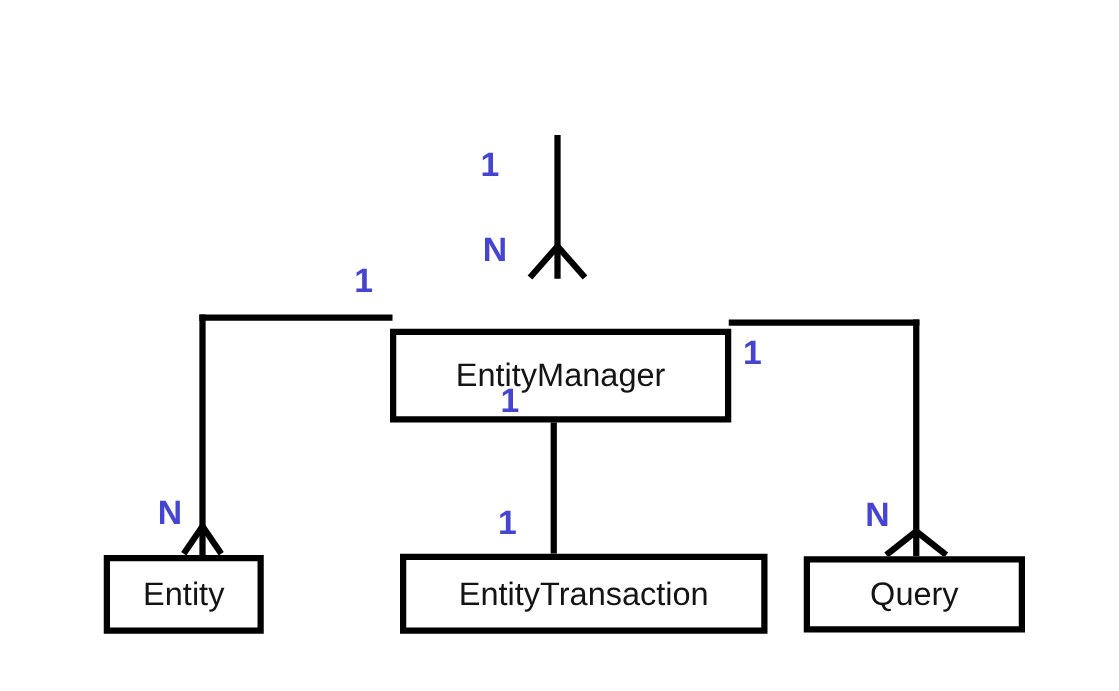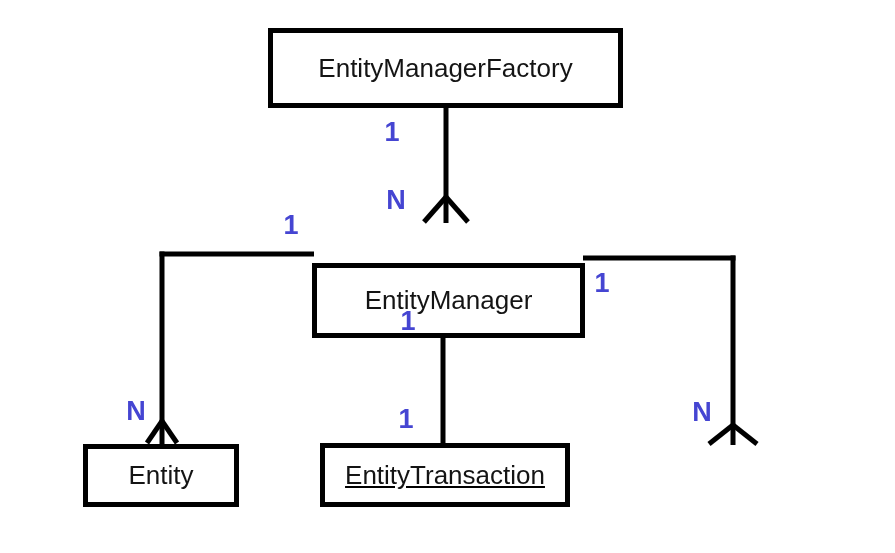--- a/index.html
+++ b/index.html
@@ -48,31 +48,31 @@
       <line x1="314" y1="254" x2="159.5" y2="254" stroke="#000000" stroke-width="5"></line>
       <line x1="162" y1="251.5" x2="162" y2="444" stroke="#000000" stroke-width="5"></line>
       <line x1="162" y1="421" x2="147" y2="443" stroke="#000000" stroke-width="5"></line>
       <line x1="162" y1="421" x2="177" y2="443" stroke="#000000" stroke-width="5"></line>
       <line x1="443" y1="298" x2="443" y2="443" stroke="#000000" stroke-width="5"></line>
       <line x1="583" y1="258" x2="735.5" y2="258" stroke="#000000" stroke-width="5"></line>
       <line x1="733" y1="255.5" x2="733" y2="445" stroke="#000000" stroke-width="5"></line>
       <line x1="733" y1="425" x2="709" y2="444" stroke="#000000" stroke-width="5"></line>
       <line x1="733" y1="425" x2="757" y2="444" stroke="#000000" stroke-width="5"></line>
     </svg>
-    <div class="node" style="left: 268px; top: 28px; width: 355px; height: 80px; border-color: rgb(0, 0, 0); background: rgb(255, 255, 255);">
-      <span class="node-label" style="color: rgb(20, 20, 20);">EntityManagerFactory</span>
-    </div>
     <div class="node" style="left: 312px; top: 223px; width: 273px; height: 75px; border-color: rgb(0, 0, 0); background: rgb(255, 255, 255); margin-top: 40px;">
       <span class="node-label" style="color: rgb(20, 20, 20);">EntityManager</span>
     </div>
-    <div class="node" style="left: 83px; top: 444px; width: 156px; height: 63px; border-color: rgb(0, 0, 0); background: rgb(255, 255, 255);">
+    <div class="node" style="left: 83px; top: 444px; width: 128px; height: 63px; border-color: rgb(0, 0, 0); background: rgb(255, 255, 255);">
       <span class="node-label" style="color: rgb(20, 20, 20);">Entity</span>
     </div>
-    <div class="node" style="left: 320px; top: 443px; width: 250px; height: 64px; border-color: rgb(0, 0, 0); background: rgb(255, 255, 255); text-decoration: underline;">
+    <div class="node" style="left: 320px; top: 443px; width: 294px; height: 64px; border-color: rgb(0, 0, 0); background: rgb(255, 255, 255);">
       <span class="node-label" style="color: rgb(20, 20, 20);">EntityTransaction</span>
+    </div>
+    <div class="node" style="left: 643px; top: 445px; width: 177px; height: 61px; border-color: rgb(0, 0, 0); background: rgb(255, 255, 255);">
+      <span class="node-label" style="color: rgb(20, 20, 20);">Query</span>
     </div>
     <span class="card-label" style="left: 392px; top: 132px; color: rgb(69, 69, 210);">1</span>
     <span class="card-label" style="left: 396px; top: 200px; color: rgb(69, 69, 210);">N</span>
     <span class="card-label" style="left: 291px; top: 225px; color: rgb(69, 69, 210);">1</span>
     <span class="card-label" style="left: 136px; top: 411px; color: rgb(69, 69, 210);">N</span>
     <span class="card-label" style="left: 408px; top: 321px; color: rgb(69, 69, 210);">1</span>
     <span class="card-label" style="left: 406px; top: 419px; color: rgb(69, 69, 210);">1</span>
     <span class="card-label" style="left: 602px; top: 283px; color: rgb(69, 69, 210);">1</span>
     <span class="card-label" style="left: 702px; top: 412px; color: rgb(69, 69, 210);">N</span>
   </div>

